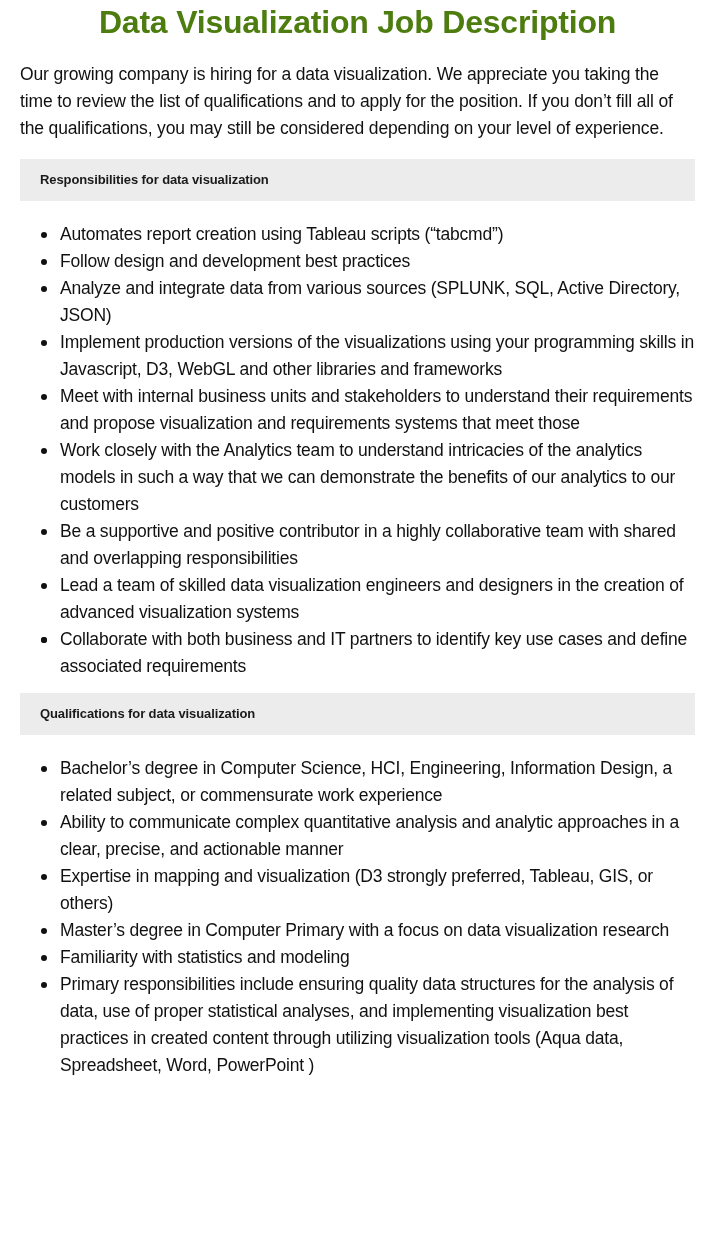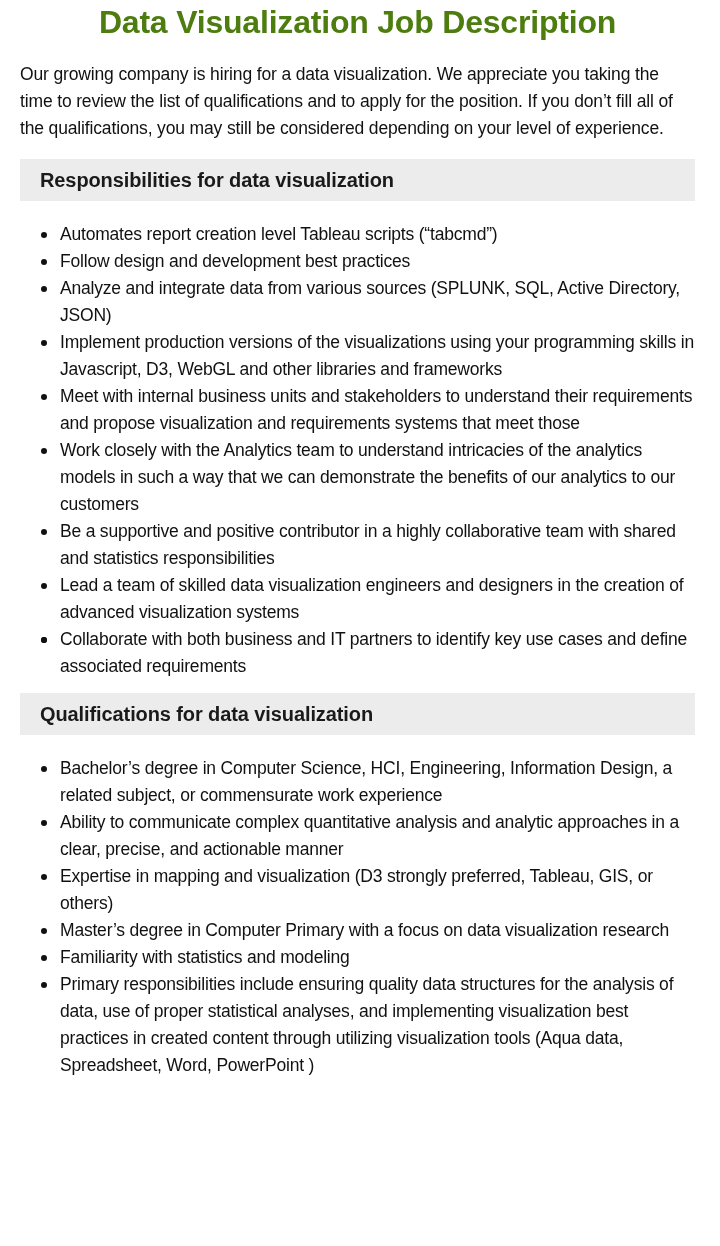--- a/index.html
+++ b/index.html
@@ -32,21 +32,21 @@
       font-size: 17.5px;
       line-height: 27px;
       letter-spacing: -0.15px;
     }
     .section-header {
       margin-top: 17px;
       background: #ececec;
       height: 42px;
       box-sizing: border-box;
       padding: 10px 0 0 20px;
-      font-size: 20px;
+      font-size: 13px;
       line-height: 22px;
       font-weight: bold;
       color: #1a1a1a;
       letter-spacing: -0.1px;
     }
     ul.items {
       list-style: none;
       margin: 20px 0 0 0;
       padding: 0;
     }
@@ -72,27 +72,27 @@
   </style>
 </head>
 <body>
 
 <div class="page">
   <h1 class="title">Data Visualization Job Description</h1>
   <p class="intro">Our growing company is hiring for a data visualization. We appreciate you taking the time to review the list of qualifications and to apply for the position. If you don’t fill all of the qualifications, you may still be considered depending on your level of experience.</p>
 
   <div class="section-header">Responsibilities for data visualization</div>
   <ul class="items">
-    <li><span class="bullet"></span><span>Automates report creation level Tableau scripts (“tabcmd”)</span></li>
+    <li><span class="bullet"></span><span>Automates report creation using Tableau scripts (“tabcmd”)</span></li>
     <li><span class="bullet"></span><span>Follow design and development best practices</span></li>
     <li><span class="bullet"></span><span>Analyze and integrate data from various sources (SPLUNK, SQL, Active Directory, JSON)</span></li>
     <li><span class="bullet"></span><span>Implement production versions of the visualizations using your programming skills in Javascript, D3, WebGL and other libraries and frameworks</span></li>
     <li><span class="bullet"></span><span>Meet with internal business units and stakeholders to understand their requirements and propose visualization and requirements systems that meet those</span></li>
     <li><span class="bullet"></span><span>Work closely with the Analytics team to understand intricacies of the analytics models in such a way that we can demonstrate the benefits of our analytics to our customers</span></li>
-    <li><span class="bullet"></span><span>Be a supportive and positive contributor in a highly collaborative team with shared and statistics responsibilities</span></li>
+    <li><span class="bullet"></span><span>Be a supportive and positive contributor in a highly collaborative team with shared and overlapping responsibilities</span></li>
     <li><span class="bullet"></span><span>Lead a team of skilled data visualization engineers and designers in the creation of advanced visualization systems</span></li>
     <li><span class="bullet"></span></li>
     <li><span class="bullet"></span><span>Collaborate with both business and IT partners to identify key use cases and define associated requirements</span></li>
   </ul>
 
   <div class="section-header section-qual">Qualifications for data visualization</div>
   <ul class="items">
     <li><span class="bullet"></span><span>Bachelor’s degree in Computer Science, HCI, Engineering, Information Design, a related subject, or commensurate work experience</span></li>
     <li><span class="bullet"></span><span>Ability to communicate complex quantitative analysis and analytic approaches in a clear, precise, and actionable manner</span></li>
     <li><span class="bullet"></span><span>Expertise in mapping and visualization (D3 strongly preferred, Tableau, GIS, or others)</span></li>

